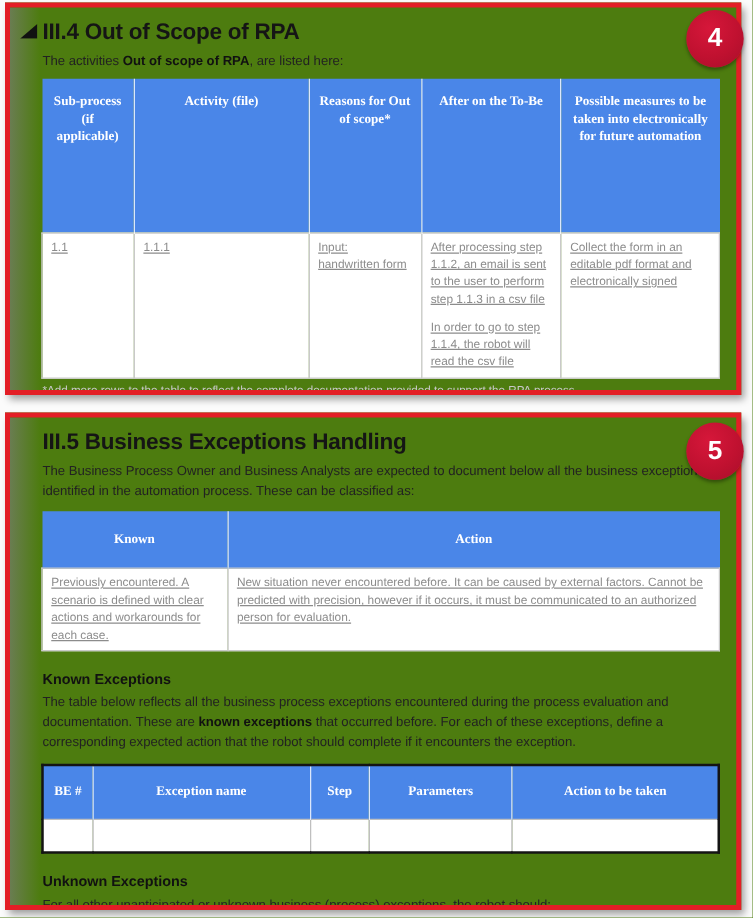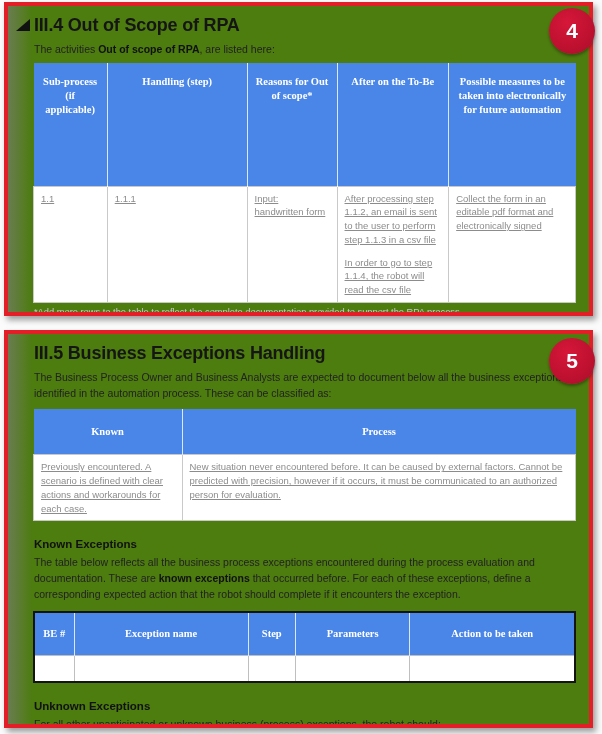--- a/index.html
+++ b/index.html
@@ -92,21 +92,21 @@
         <colgroup>
           <col style="width:13.6%">
             <col style="width:25.8%">
             <col style="width:16.6%">
             <col style="width:20.6%">
             <col style="width:23.4%">
         </colgroup>
         <tbody>
             <tr>
           <th>Sub-process (if applicable)</th>
-          <th>Handling (step)</th>
+          <th>Activity (file)</th>
           <th>Reasons for Out of scope*</th>
           <th>After on the To-Be</th>
           <th>Possible measures to be taken into electronically for future automation</th>
         </tr>
         <tr>
           <td>1.1</td>
           <td>1.1.1</td>
           <td>Input: handwritten form</td>
           <td>
             <div>After processing step 1.1.2, an email is sent to the user to perform step 1.1.3 in a csv file</div>
@@ -130,21 +130,21 @@
 
     <div class="tbl-wrap" style="margin-top:7px;">
       <table id="class-table">
         <colgroup>
             <col style="width:27.4%">
             <col style="width:72.6%">
           </colgroup>
         <tbody>
             <tr>
           <th>Known</th>
-          <th>Process</th>
+          <th>Action</th>
         </tr>
         <tr>
           <td>Previously encountered. A scenario is defined with clear actions and workarounds for each case.</td>
           <td>New situation never encountered before.  It can be caused by external factors. Cannot be predicted with precision, however if it occurs, it must be communicated to an authorized person for evaluation.</td>
         </tr>
       </tbody>
         </table>
     </div>
 
     <h2 class="sub-head">Known Exceptions</h2>

